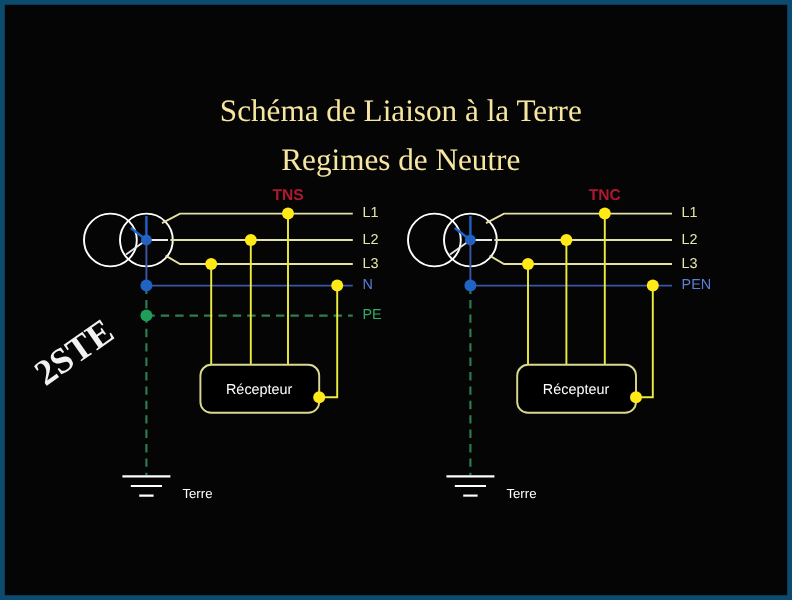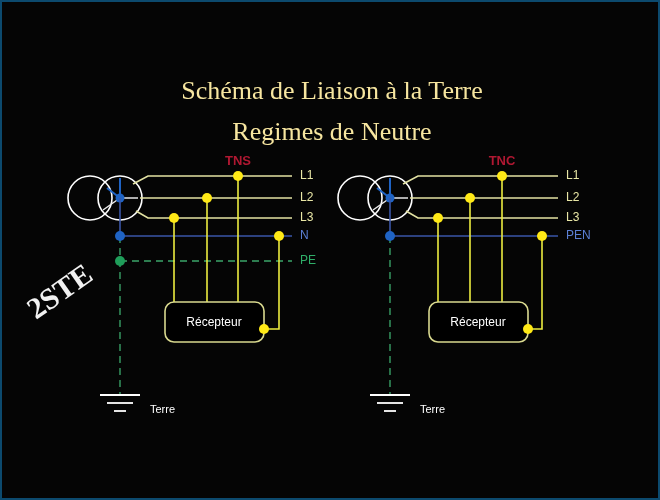--- a/index.html
+++ b/index.html
@@ -5,21 +5,21 @@
 <style>
   html,body{margin:0;padding:0;background:#000;}
   body{
     width:660px;height:500px;overflow:hidden;
     font-family:"Liberation Sans", sans-serif;
     position:relative;
   }
   #canvas{
     position:absolute;inset:0;
     background:#050505;
-    border:2px solid #0c4a6e;
+    border:4px solid #0c4a6e;
     box-sizing:border-box;
     overflow:hidden;
   }
   svg#scene{position:absolute;left:0;top:0;width:660px;height:500px;display:block;}
 
   .ttl{
     font-family:"Liberation Serif", serif;
     fill:#f7e6a0;
     font-size:26px;
     text-anchor:middle;

